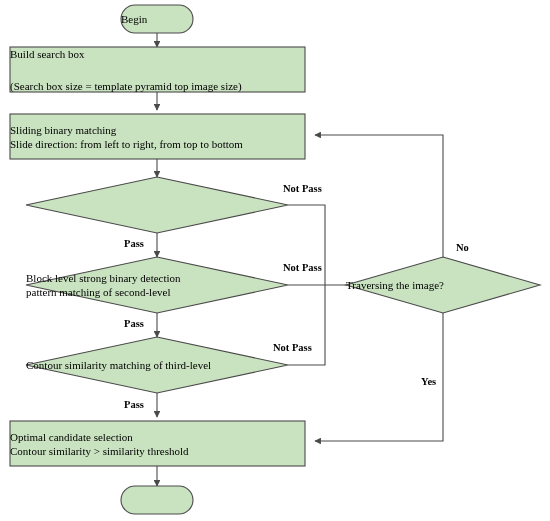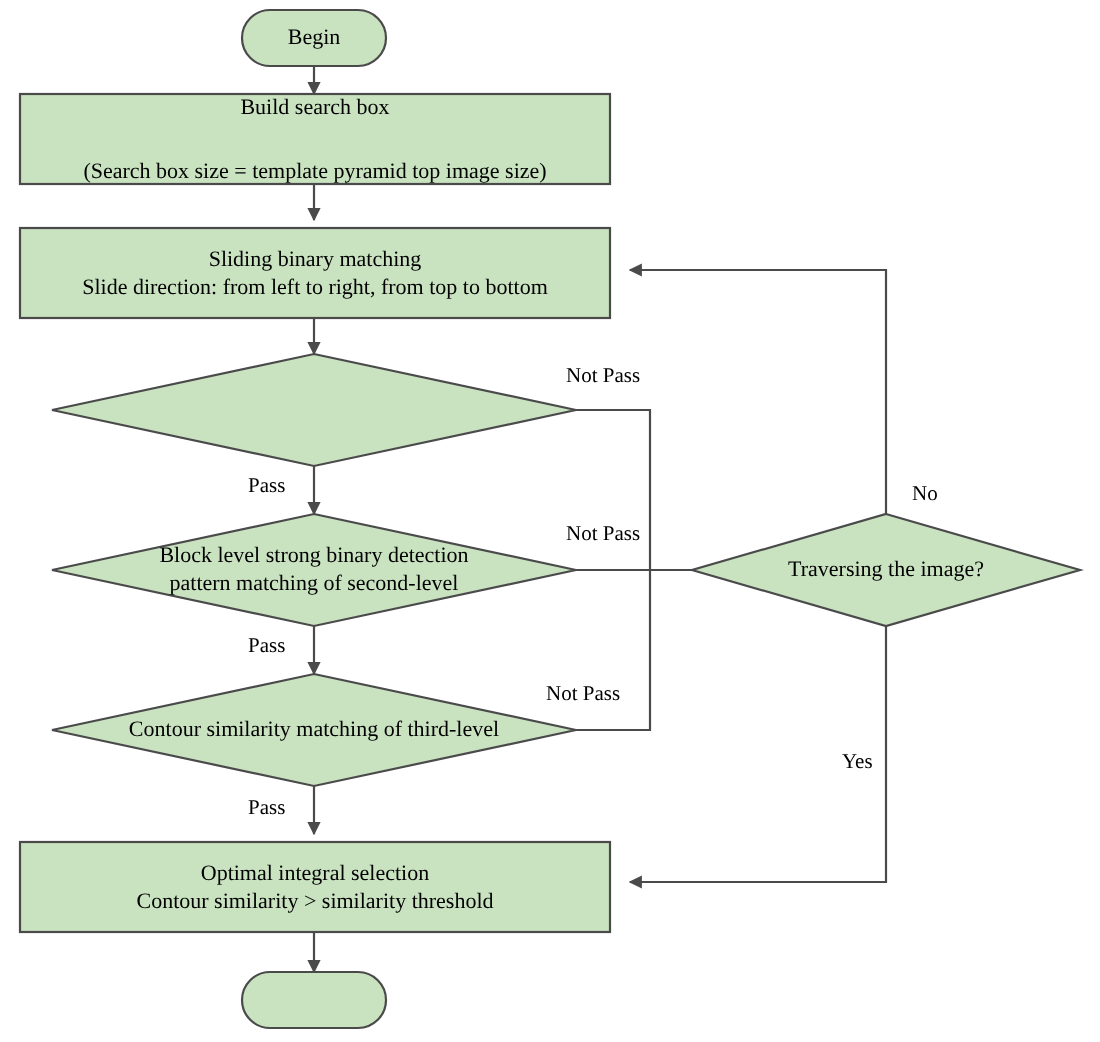--- a/index.html
+++ b/index.html
@@ -23,35 +23,36 @@
     position: absolute;
     left: 0;
     top: 0;
     width: 550px;
     height: 521px;
   }
   .node-label {
     position: absolute;
     display: flex;
     flex-direction: column;
-    align-items: center;
+    align-items: flex-start;
     justify-content: center;
     text-align: center;
     font-size: 11px;
     line-height: 14px;
     pointer-events: none;
     color: #000000;
     font-family: Liberation Serif, serif;
   }
   .edge-label {
     position: absolute;
     font-size: 10.5px;
     line-height: 12px;
     color: #000000;
     white-space: nowrap;
+    font-weight: bold;
   }
   .label-line {
     display: block;
     white-space: nowrap;
   }
 </style>
 </head>
 <body>
 
 <div id="flowchart">
@@ -134,21 +135,21 @@
 
   <div class="node-label" style="left:26px; top:337px; width:262px; height:56px;">
     <span class="label-line">Contour similarity matching of third-level</span>
   </div>
 
   <div class="node-label" style="left:346px; top:257px; width:194px; height:56px;">
     <span class="label-line">Traversing the image?</span>
   </div>
 
   <div class="node-label" style="left:10px; top:421px; width:295px; height:45px;">
-    <span class="label-line">Optimal integral selection</span>
+    <span class="label-line">Optimal candidate selection</span>
     <span class="label-line">Contour similarity &gt; similarity threshold</span>
   </div>
 
 
   <div class="edge-label" style="left:283px; top:183px;">Not Pass</div>
   <div class="edge-label" style="left:124px; top:238px;">Pass</div>
   <div class="edge-label" style="left:283px; top:262px;">Not Pass</div>
   <div class="edge-label" style="left:124px; top:318px;">Pass</div>
   <div class="edge-label" style="left:273px; top:342px;">Not Pass</div>
   <div class="edge-label" style="left:124px; top:399px;">Pass</div>

